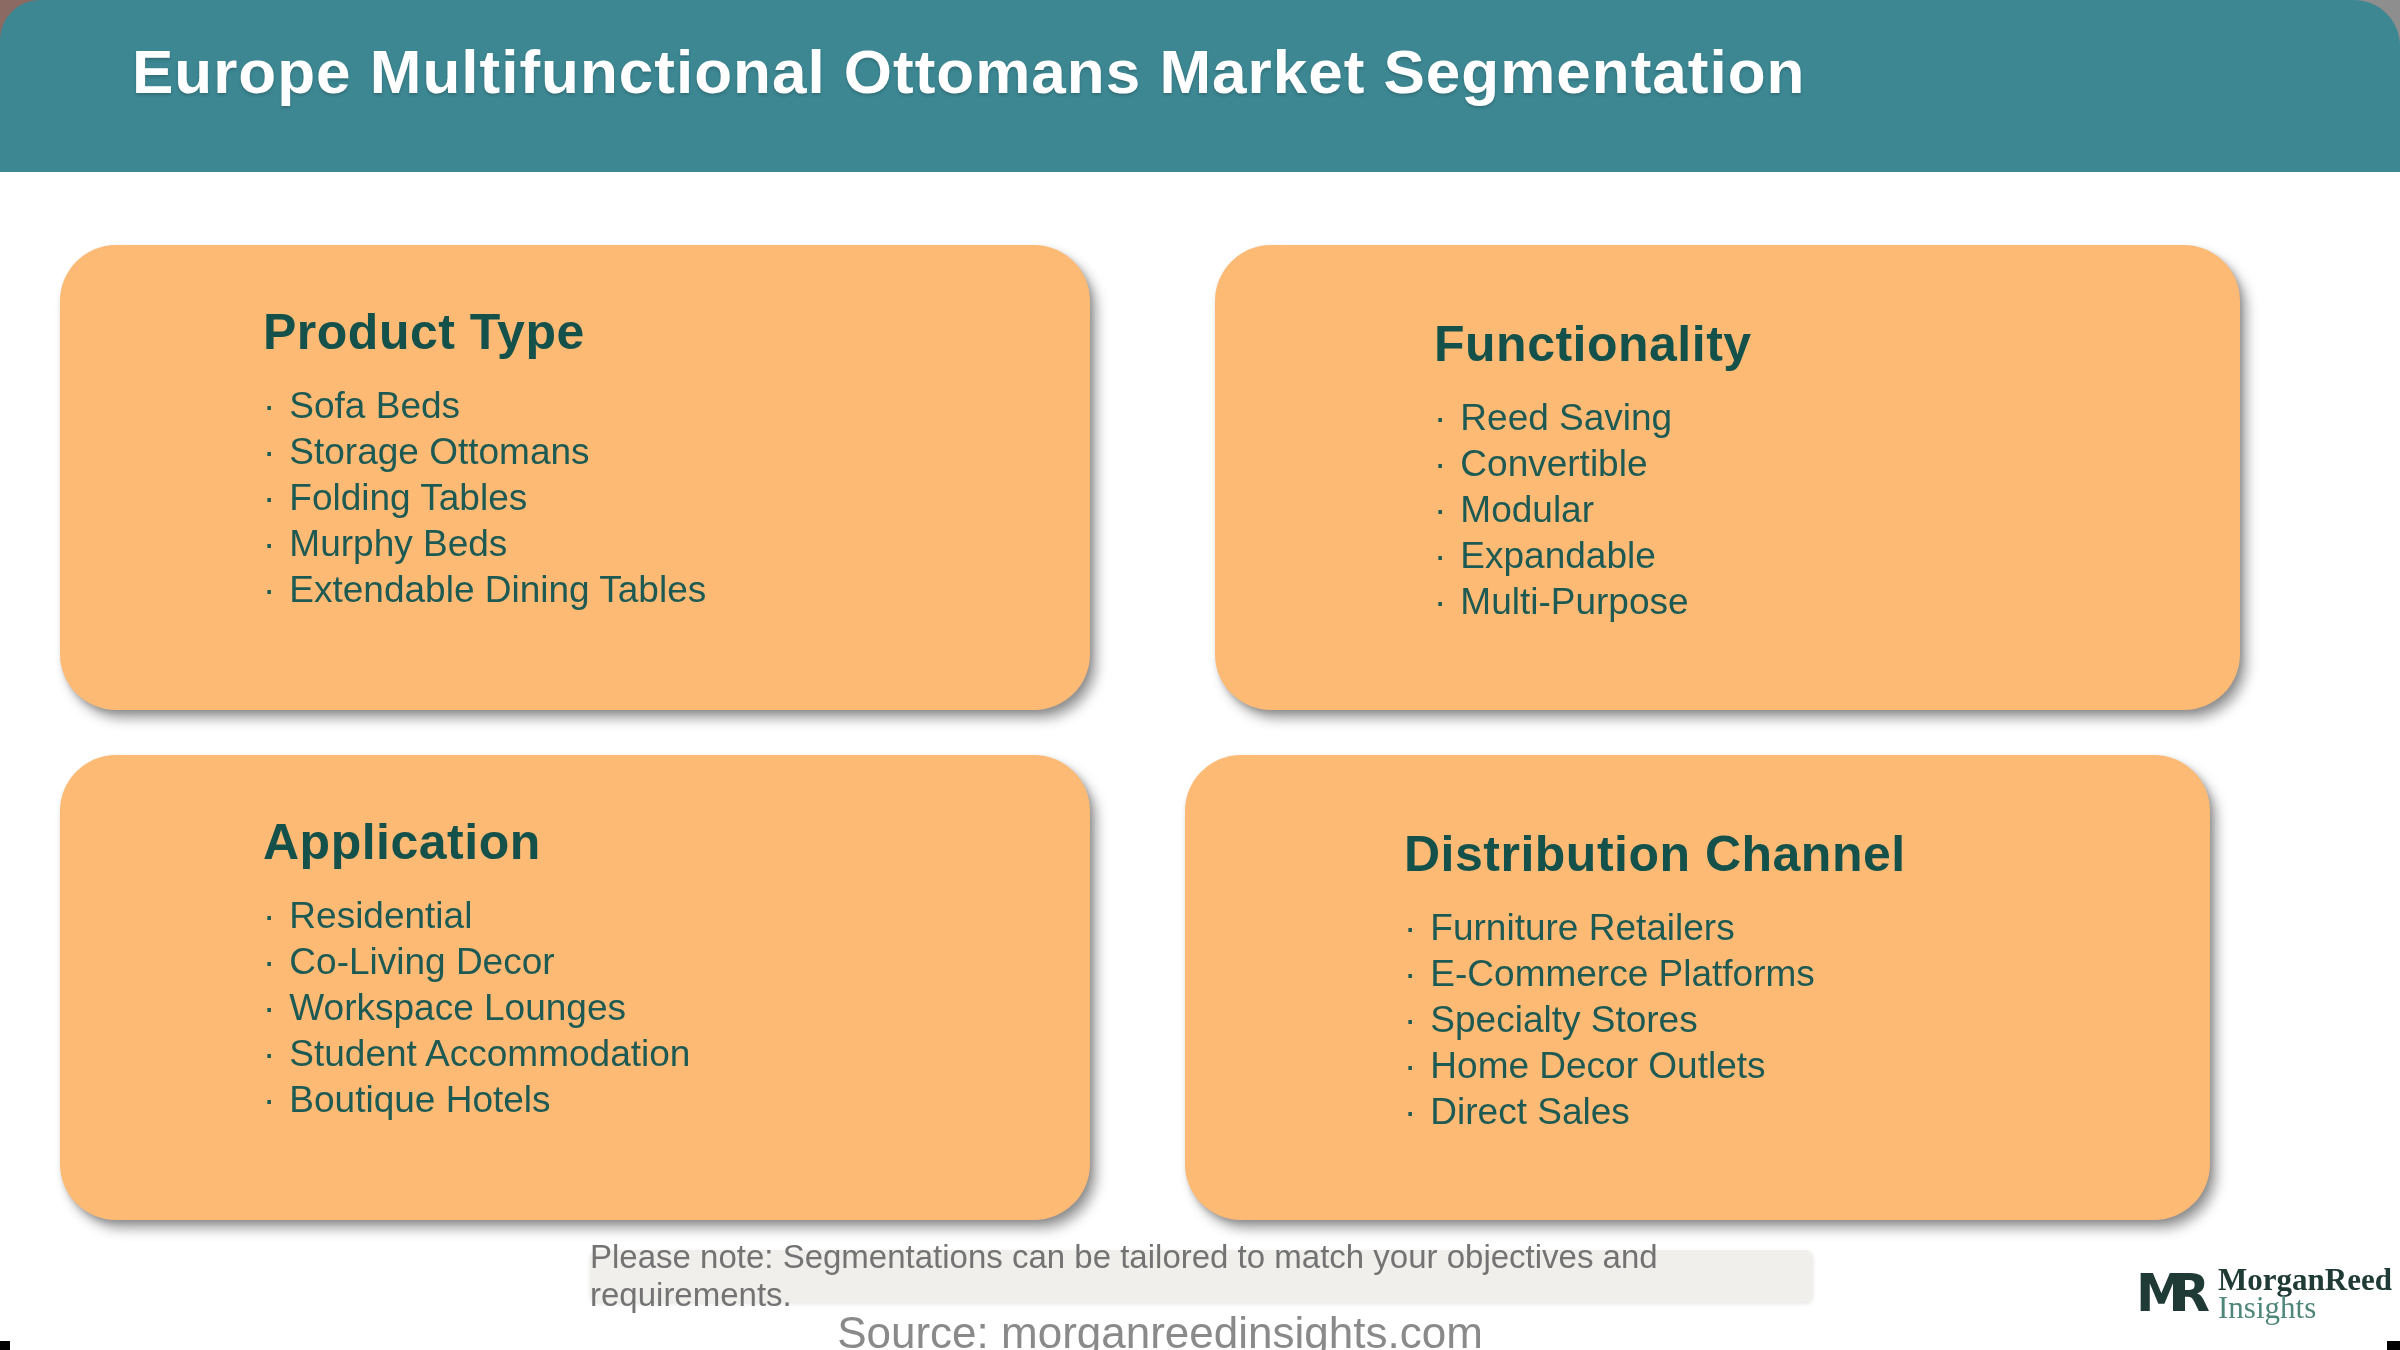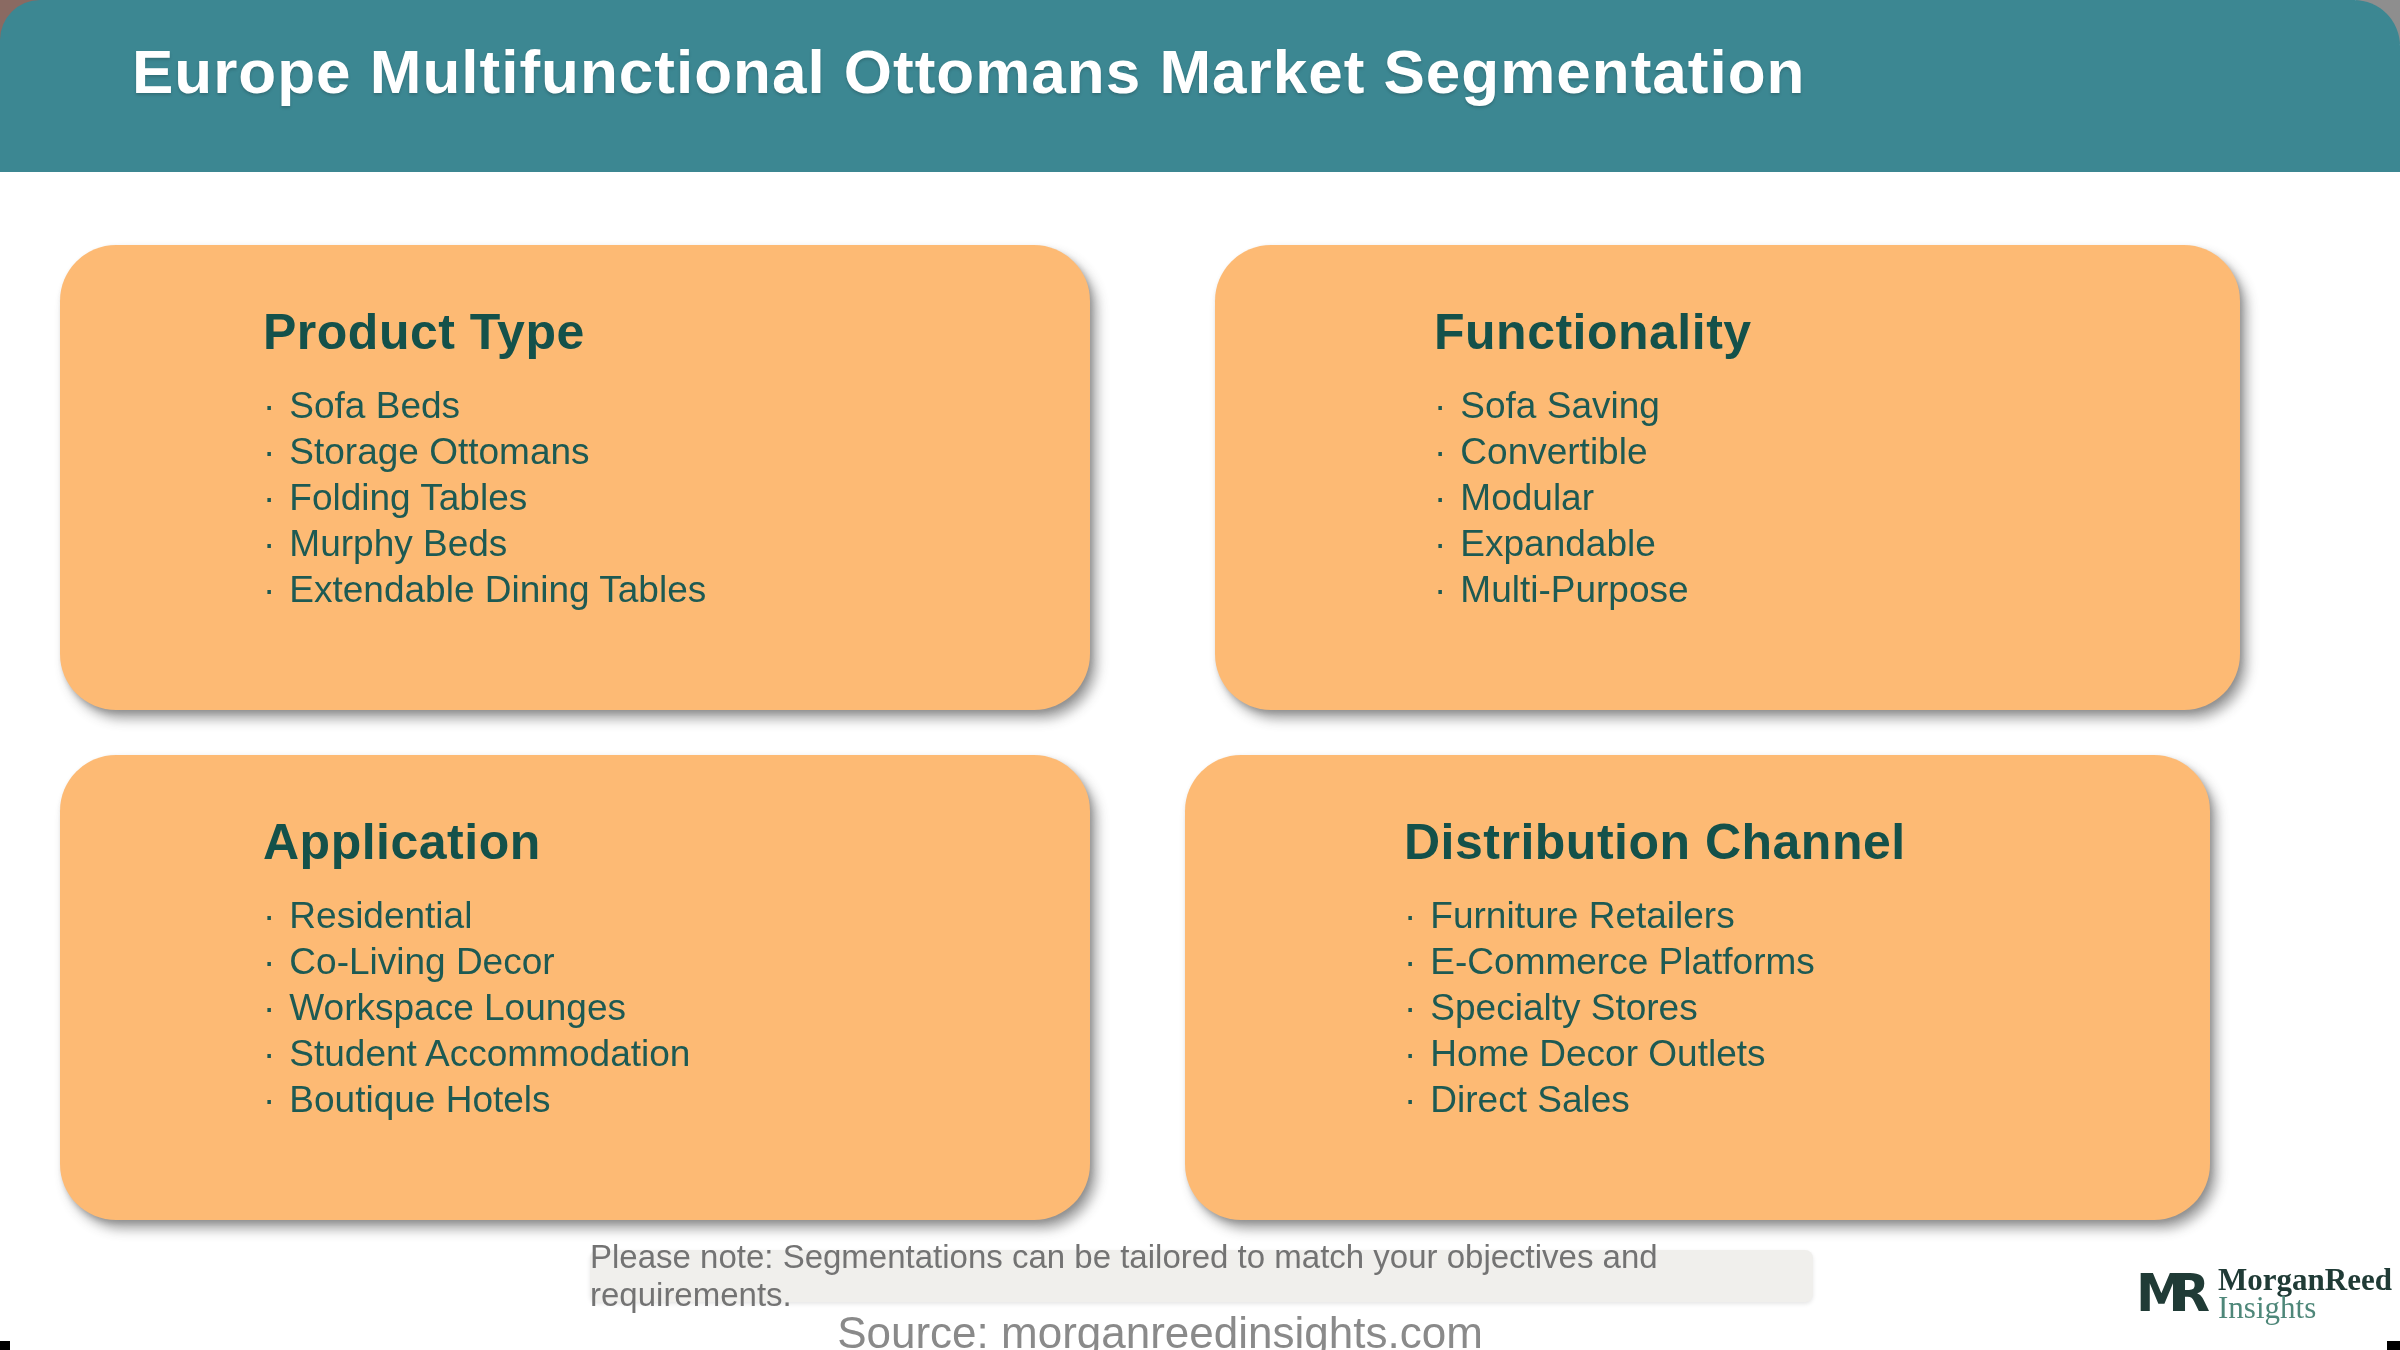--- a/index.html
+++ b/index.html
@@ -24,21 +24,21 @@
   
   .card{
     position:absolute;background:#fdba74;border-radius:56px;
     box-shadow:7px 9px 12px rgba(60,60,60,0.45),2px 3px 5px rgba(60,60,60,0.22);
   }
   .card.c1{left:60px;top:245px;width:1030px;height:465px;}
   .card.c2{left:1215px;top:245px;width:1025px;height:465px;}
   .card.c3{left:60px;top:755px;width:1030px;height:465px;}
   .card.c4{left:1185px;top:755px;width:1025px;height:465px;}
   .card-inner{position:absolute;top:58px;left:203px;right:40px;}
-  .c2 .card-inner,.c4 .card-inner{left:219px;}
+  .c2 .card-inner,.c4 .card-inner{left:219px;margin-top:12px;}
   .card-title{
     color:#14514a;font-size:50px;font-weight:700;letter-spacing:0.5px;
     margin:0 0 22px 0;
   }
   .item-list{margin:0;padding:0;list-style:none;}
   .item{
     color:#1d5a53;font-size:37px;font-weight:400;line-height:46px;
     white-space:nowrap;display:flex;align-items:baseline;
   }
   .bullet{font-size:37px;margin-right:14px;color:#1d5a53;}
@@ -109,21 +109,21 @@
       </ul>
     </div>
   </div>
 
   <div class="card c2">
     <div class="card-inner">
       <h2 class="card-title">Functionality</h2>
       <ul class="item-list">
         <li class="item">
             <span class="bullet">·</span>
-            <span>Sofa Saving</span>
+            <span>Reed Saving</span>
           </li>
         <li class="item">
             <span class="bullet">·</span>
             <span>Convertible</span>
           </li>
         <li class="item">
             <span class="bullet">·</span>
             <span>Modular</span>
           </li>
         <li class="item">

